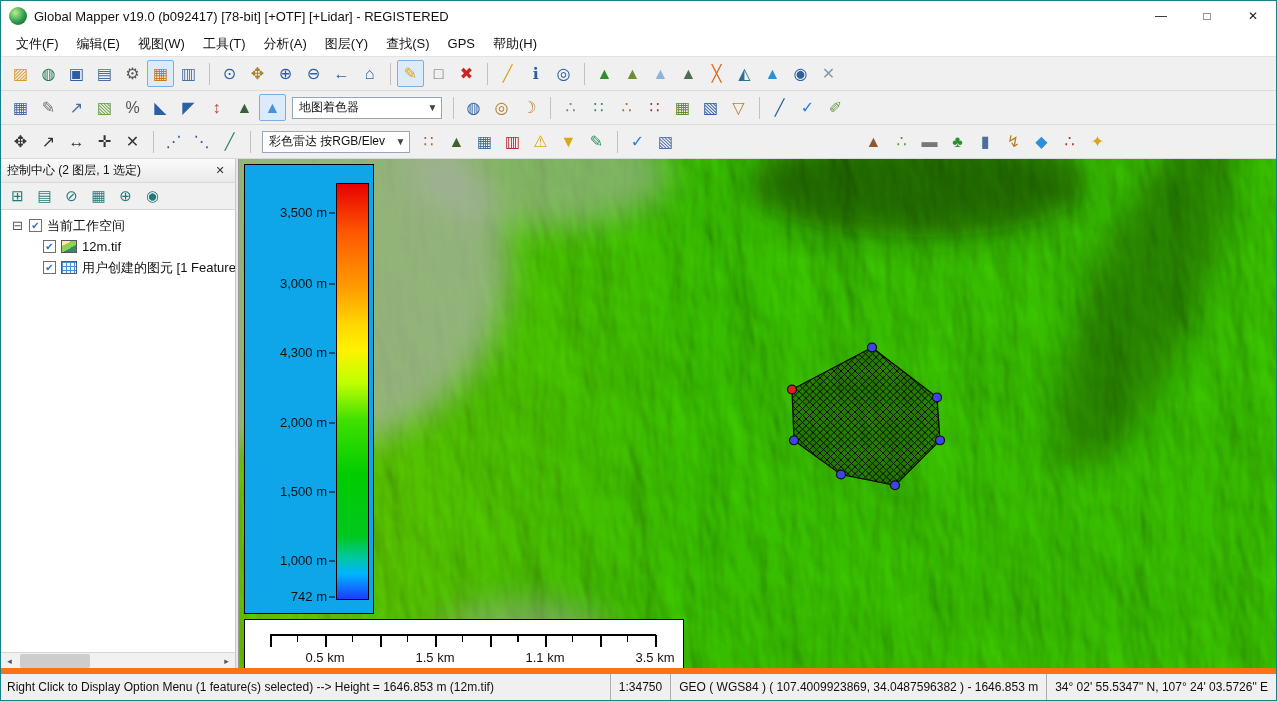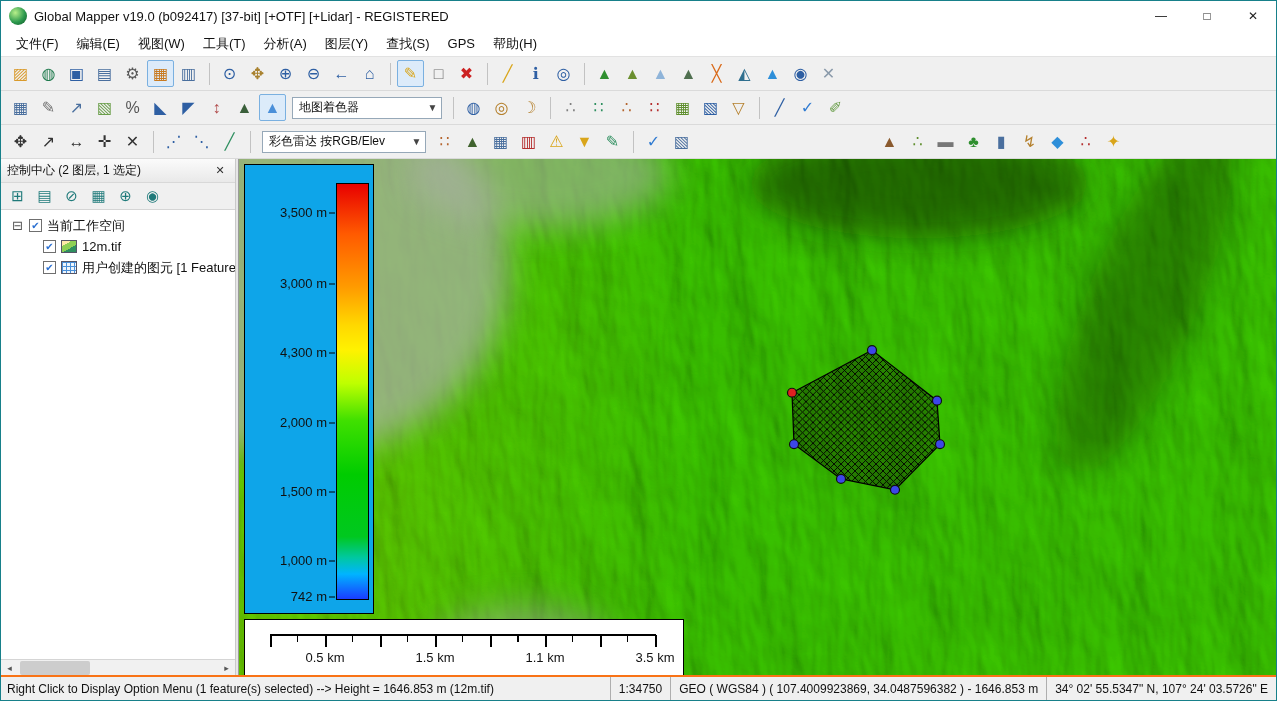--- a/index.html
+++ b/index.html
@@ -17,21 +17,21 @@
 .menubar{height:26px;background:#fff;border-bottom:1px solid #e2e2e2;display:flex;align-items:center;padding-left:6px;flex:0 0 auto}
 .menu-item{padding:4px 9px;font-size:13px;cursor:default;white-space:nowrap}
 
 .toolbar{height:34px;background:#f0f0f0;border-bottom:1px solid #dadada;display:flex;align-items:center;padding:0 6px;flex:0 0 auto}
 .tlist{display:flex;align-items:center}
 .tbtn{width:27px;height:27px;margin:0 1px 0 0;display:inline-flex;align-items:center;justify-content:center;font-size:16px;border:1px solid transparent;border-radius:2px;cursor:default;line-height:1}
 .tbtn.active{background:#dcebfa;border-color:#7ab0e0}
 .tsep{width:1px;height:22px;background:#c2c2c2;margin:0 6px;display:inline-block}
 .tgap{width:180px;display:inline-block}
 .combo{height:22px;background:#fff;border:1px solid #96a8b8;display:flex;align-items:center;margin:0 5px;font-size:12px;flex:0 0 auto}
-.combo.w1{width:150px}.combo.w2{width:164px}
+.combo.w1{width:150px}.combo.w2{width:148px}
 .combo-text{flex:1;padding:0 6px;white-space:nowrap;overflow:hidden}
 .combo-arrow{width:17px;text-align:center;color:#444;font-size:10px}
 
 .content{flex:1;display:flex;min-height:0}
 .panel{width:234px;background:#f0f0f0;display:flex;flex-direction:column;flex:0 0 auto}
 .panel-header{height:24px;display:flex;align-items:center;padding:0 6px;font-size:12px;background:linear-gradient(#fbfbfb,#e9e9e9);border-bottom:1px solid #d8d8d8}
 .panel-close{margin-left:auto;width:18px;text-align:center;color:#333;font-size:11px;cursor:default}
 .panel-tools{height:27px;display:flex;align-items:center;gap:2px;padding:0 4px;border-bottom:1px solid #d5d5d5}
 .ptbtn{width:25px;height:23px;display:inline-flex;align-items:center;justify-content:center;font-size:15px;border:1px solid transparent;border-radius:2px;cursor:default}
 .tree{flex:1;background:#fff;padding:5px 2px;font-size:13px;overflow:hidden}
@@ -59,32 +59,32 @@
  background:linear-gradient(to bottom,#e80000 0%,#ff5a00 12%,#ff9c00 25%,#ffd800 34%,#fff200 40%,#bfff00 48%,#40e000 57%,#00cc00 70%,#00c820 85%,#00c8a0 90%,#00b4ff 94%,#1a3cff 100%)}
 .legend-labels{position:absolute;inset:0}
 .legend-label{position:absolute;right:46px;transform:translateY(-50%);font-size:13px;white-space:nowrap}
 .legend-label::after{content:"";position:absolute;top:50%;right:-8px;width:6px;border-top:1px solid #000}
 .scalebar{position:absolute;left:5px;top:460px;width:440px;height:70px;background:#fff;border:1px solid #000}
 .sb-line{position:absolute;left:25px;top:14px;width:386px;border-top:2px solid #000}
 .sb-minor{position:absolute;left:25px;top:15px;width:388px;height:7px;background:repeating-linear-gradient(to right,#000 0,#000 1px,transparent 1px,transparent 27.5px)}
 .sb-major{position:absolute;left:25px;top:15px;width:388px;height:12px;background:repeating-linear-gradient(to right,#000 0,#000 2px,transparent 2px,transparent 55px)}
 .sb-label{position:absolute;top:30px;transform:translateX(-50%);font-size:13px;white-space:nowrap}
 
-.statusbar{height:25px;background:#f0f0f0;border-top:2px solid #f97316;display:flex;align-items:center;font-size:12px;flex:0 0 auto}
+.statusbar{height:32px;background:#f0f0f0;border-top:6px solid #f97316;display:flex;align-items:center;font-size:12px;flex:0 0 auto}
 .sb-msg{flex:1;padding:0 6px;white-space:nowrap;overflow:hidden}
 .sb-sec{padding:0 8px;border-left:1px solid #aeaeae;height:100%;display:flex;align-items:center;white-space:nowrap}
 </style>
 </head>
 <body>
 
 <div class="window">
 
   <div class="titlebar">
     <span class="app-icon"></span>
-    <span class="title-text">Global Mapper v19.0 (b092417) [37-bit] [+OTF] [+Lidar] - REGISTERED</span>
+    <span class="title-text">Global Mapper v19.0 (b092417) [78-bit] [+OTF] [+Lidar] - REGISTERED</span>
     <span class="title-spacer"></span>
     <span class="win-btns">
         <span class="win-btn">—</span>
         <span class="win-btn">□</span>
         <span class="win-btn">✕</span>
       </span>
   </div>
 
   <div class="menubar">
       <span class="menu-item">文件(F)</span>

